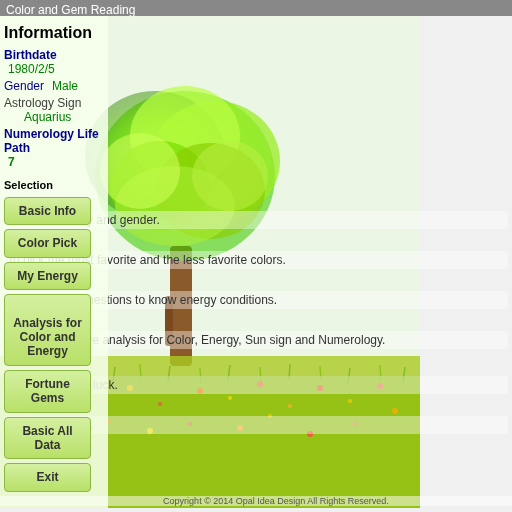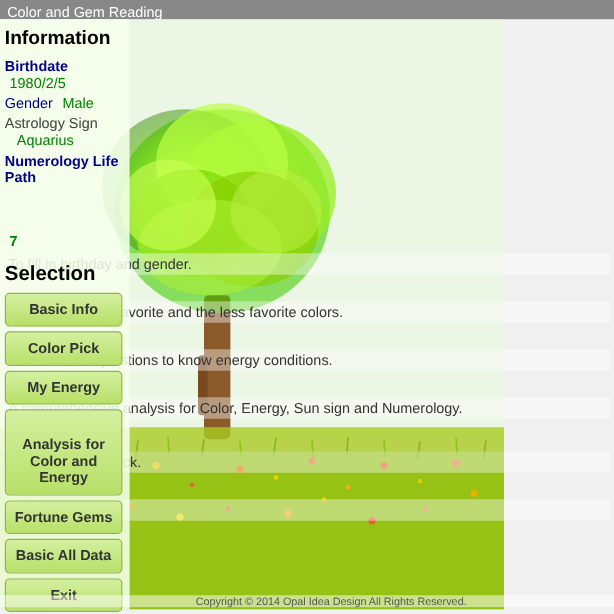--- a/index.html
+++ b/index.html
@@ -68,38 +68,37 @@
 
     .info-pair .info-label {
       margin-right: 4px;
     }
 
     .numerology-row {
       display: flex;
       flex-direction: row;
       flex-wrap: wrap;
       margin-bottom: 3px;
-      gap: 39px;
     }
 
     .numerology-row .info-label {
       margin-right: 2px;
     }
 
     #selection-section h3 {
       color: #000;
       font-size: 15px;
       font-weight: bold;
       margin-bottom: 6px;
       margin-top: 8px;
     }
 
     .nav-button {
       display: block;
-      width: 98px;
+      width: 87px;
       padding: 6px 4px;
       margin-bottom: 4px;
       background: linear-gradient(to bottom, #d4f0a0, #b8e068);
       border: 1px solid #8ab840;
       border-radius: 4px;
       color: #333;
       font-size: 12px;
       font-weight: bold;
       cursor: pointer;
       line-height: 1.2;
@@ -261,31 +260,31 @@
         <span class="info-value" style="color:#008000;font-size:12px;display:block;margin-left:4px;">1980/2/5</span>
       </div>
 
       <div class="info-pair">
         <span class="info-label" style="color:#00008B;font-size:12px;font-weight:normal;display:block;">Gender</span>
         <span class="info-value" style="color:#008000;font-size:12px;display:block;margin-left:4px;">Male</span>
       </div>
 
       <div class="info-pair">
         <span class="info-label" style="color:#404040;font-size:12px;font-weight:normal;display:block;">Astrology Sign</span>
-        <span class="info-value" style="color:#008000;font-size:12px;display:block;margin-left:10px;">Aquarius</span>
+        <span class="info-value" style="color:#008000;font-size:12px;display:block;margin-left:20px;">Aquarius</span>
       </div>
 
       <div class="numerology-row" style="display:flex;flex-direction:row;flex-wrap:wrap;">
         <span class="info-label" style="color:#00008B;font-size:12px;font-weight:bold;">Numerology Life Path</span>
         <span class="info-value" style="color:#008000;font-size:12px;font-weight:bold;">7</span>
       </div>
     </div>
 
     <div id="selection-section">
-      <h3 style="color:#000;font-size:17px;font-weight:bold;margin-bottom:6px;margin-top:10px;">Selection</h3>
+      <h3 style="color:#000;font-size:11px;font-weight:bold;margin-bottom:6px;margin-top:10px;">Selection</h3>
 
       <button class="nav-button">Basic Info</button>
 
       <button class="nav-button">Color Pick</button>
 
       <button class="nav-button">My Energy</button>
 
       <button class="nav-button" style="white-space:pre-line;">
         <span>Analysis for
 Color and Energy</span>

